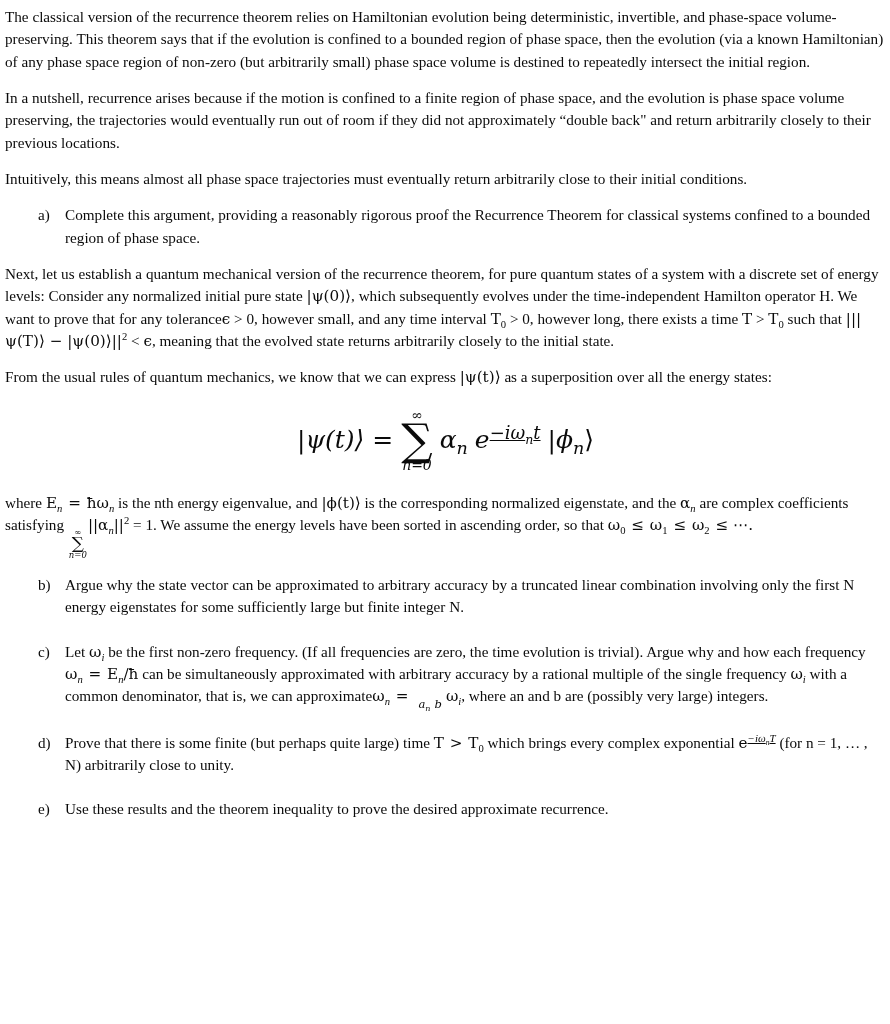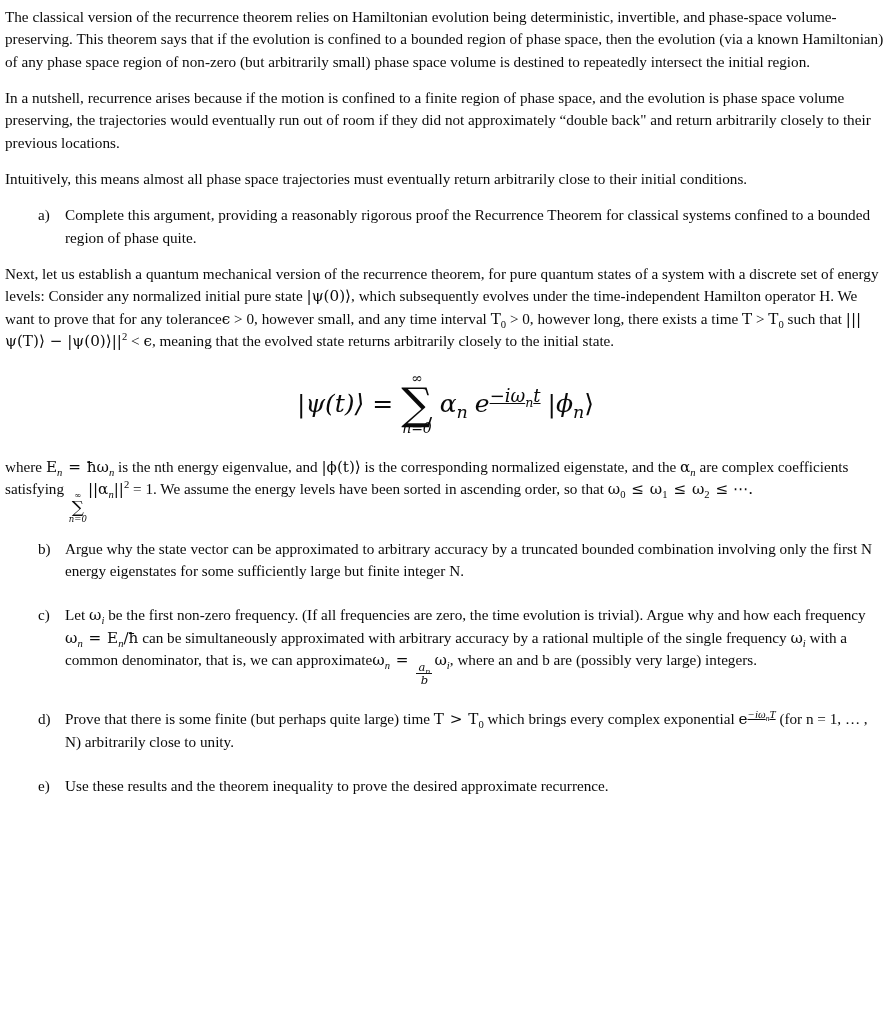--- a/index.html
+++ b/index.html
@@ -101,21 +101,21 @@
     vertical-align: -0.28em;
     line-height: 1;
     font-family: "DejaVu Serif", serif;
     margin: 0 1px;
   }
   .sumin .s-up { font-size: 8.5px; line-height: 1; font-style: italic; }
   .sumin .s-sig { font-size: 17px; line-height: 0.9; }
   .sumin .s-dn { font-size: 8.5px; line-height: 1; font-style: italic; }
   .frac {
     display: inline-flex;
-    flex-direction: column;
+    flex-direction: row;
     align-items: center;
     vertical-align: -0.42em;
     line-height: 1.04;
     margin: 0 2px;
     font-family: "DejaVu Serif", serif;
   }
   .frac .num { font-size: 0.76em; font-style: italic; padding: 0 2px; }
   .frac .bar {
     display: block;
     width: 100%;
@@ -132,28 +132,31 @@
 
   <p class="para">The classical version of the recurrence theorem relies on Hamiltonian evolution being deterministic, invertible, and phase-space volume-preserving. This theorem says that if the evolution is confined to a bounded region of phase space, then the evolution (via a known Hamiltonian) of any phase space region of non-zero (but arbitrarily small) phase space volume is destined to repeatedly intersect the initial region.</p>
 
   <p class="para">In a nutshell, recurrence arises because if the motion is confined to a finite region of phase space, and the evolution is phase space volume preserving, the trajectories would eventually run out of room if they did not approximately “double back" and return arbitrarily closely to their previous locations.</p>
 
   <p class="para">Intuitively, this means almost all phase space trajectories must eventually return arbitrarily close to their initial conditions.</p>
 
   <div class="list-block">
     <div class="list-item">
       <span class="marker">a)</span>
-      <span class="body">Complete this argument, providing a reasonably rigorous proof the Recurrence Theorem for classical systems confined to a bounded region of phase quite.</span>
+      <span class="body">Complete this argument, providing a reasonably rigorous proof the Recurrence Theorem for classical systems confined to a bounded region of phase space.</span>
     </div>
   </div>
 
   <p class="para">
     <span>Next, let us establish a quantum mechanical version of the recurrence theorem, for pure quantum states of a system with a discrete set of energy levels: Consider any normalized initial pure state </span><span class="im">|ψ(0)⟩</span><span>, which subsequently evolves under the time-independent Hamilton operator H. We want to prove that for any tolerance</span><span class="im">ϵ</span><span> &gt; 0, however small, and any time interval </span><span class="im">T</span><sub class="sbn">0</sub><span> &gt; 0, however long, there exists a time </span><span class="im">T</span><span> &gt; </span><span class="im">T</span><sub class="sbn">0</sub><span> such that </span><span class="im">|||ψ(T)⟩ − |ψ(0)⟩||</span><sup class="sp">2</sup><span> &lt; </span><span class="im">ϵ</span><span>, meaning that the evolved state returns arbitrarily closely to the initial state.</span>
   </p>
 
+  <p class="para">
+    <span>From the usual rules of quantum mechanics, we know that we can express </span><span class="im">|ψ(t)⟩</span><span> as a superposition over all the energy states:</span>
+  </p>
 
   <div class="equation">
     <span class="eq-inner">
       <span class="mathi">|ψ(t)⟩</span>
       <span class="op">=</span>
       <span class="bigsum">
         <span class="lim up">∞</span>
         <span class="sigma">∑</span>
         <span class="lim dn">n=0</span>
       </span>
@@ -168,21 +171,21 @@
         <span class="s-up">∞</span>
         <span class="s-sig">∑</span>
         <span class="s-dn">n=0</span>
       </span><span class="im">||α</span><sub class="sb">n</sub><span class="im">||</span><sup class="sp">2</sup><span> = 1. We assume the energy levels have been sorted in ascending order, so that </span><span class="im">ω</span><sub class="sbn">0</sub><span class="op"> ≤ </span><span class="im">ω</span><sub class="sbn">1</sub><span class="op"> ≤ </span><span class="im">ω</span><sub class="sbn">2</sub><span class="op"> ≤ ⋯.</span>
   </p>
 
   <div class="list-block">
 
     <div class="list-item spaced-item">
       <span class="marker">b)</span>
-      <span class="body">Argue why the state vector can be approximated to arbitrary accuracy by a truncated bounded combination involving only the first N energy eigenstates for some sufficiently large but finite integer N.</span>
+      <span class="body">Argue why the state vector can be approximated to arbitrary accuracy by a truncated linear combination involving only the first N energy eigenstates for some sufficiently large but finite integer N.</span>
     </div>
 
     <div class="list-item spaced-item">
       <span class="marker">c)</span>
       <span class="body"><span>Let </span><span class="im">ω</span><sub class="sb">i</sub><span> be the first non-zero frequency. (If all frequencies are zero, the time evolution is trivial). Argue why and how each frequency </span><span class="im">ω</span><sub class="sb">n</sub><span class="op"> = </span><span class="im">E</span><sub class="sb">n</sub><span class="im">/ħ</span><span> can be simultaneously approximated with arbitrary accuracy by a rational multiple of the single frequency </span><span class="im">ω</span><sub class="sb">i</sub><span> with a common denominator, that is, we can approximate</span><span class="im">ω</span><sub class="sb">n</sub><span class="op"> = </span><span class="frac">
             <span class="num"><span>a</span><sub class="sb">n</sub></span>
             <span class="bar"></span>
             <span class="den">b</span>
           </span><span class="im">ω</span><sub class="sb">i</sub><span>, where an and b are (possibly very large) integers.</span></span>
     </div>

